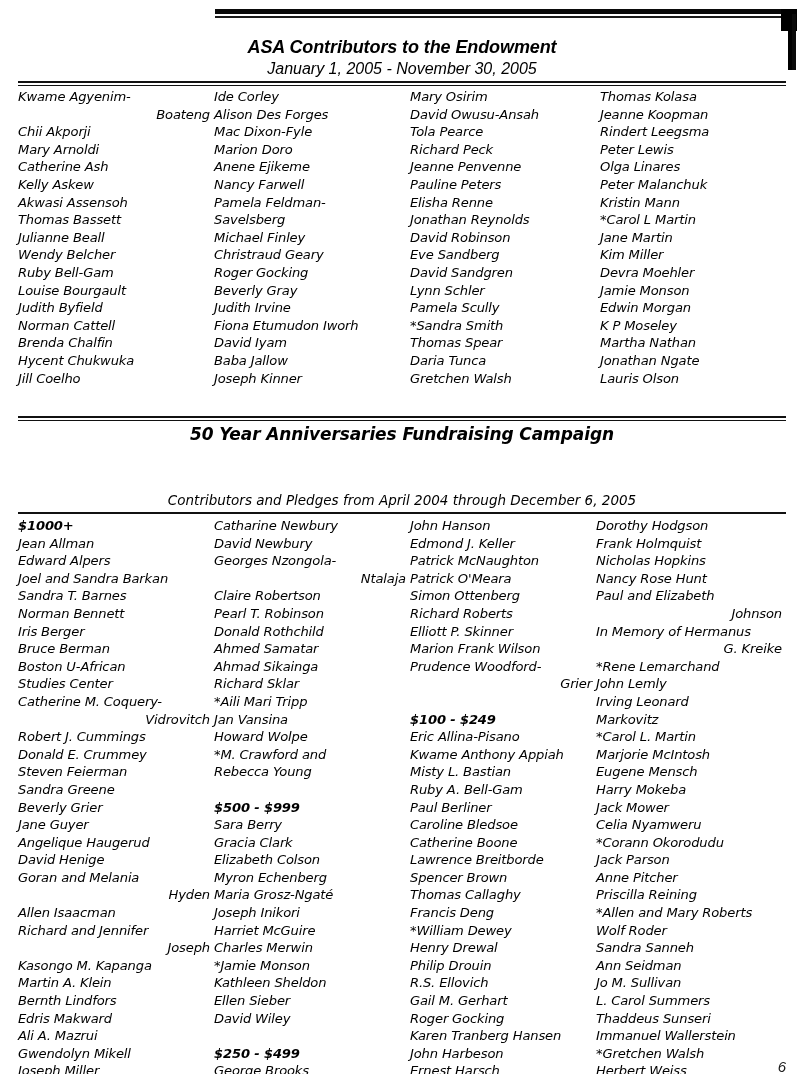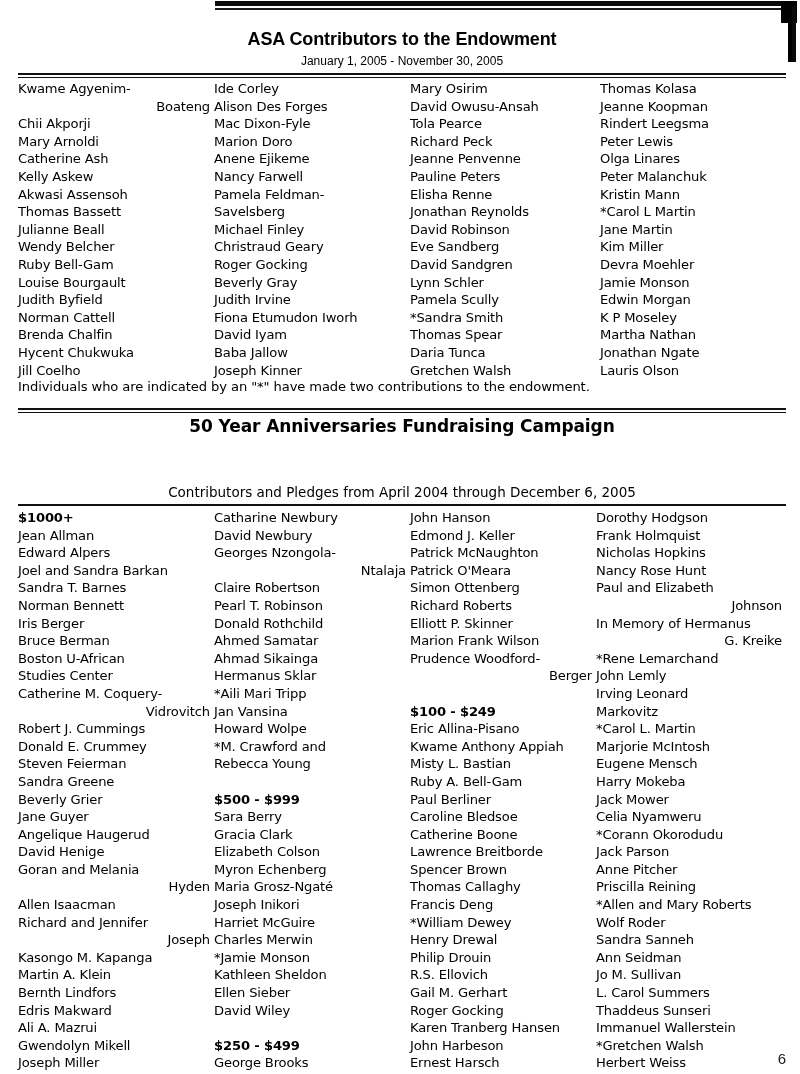--- a/index.html
+++ b/index.html
@@ -56,23 +56,24 @@
     top: 6px;
     width: 4px;
     height: 56px;
     background: #0a0a0a;
   }
 
   
   .page {
     position: absolute;
     left: 0;
-    top: 0;
+    top: 8px;
     width: 800px;
     height: 768px;
+    font-style: italic;
   }
 
   .section {
     position: absolute;
     left: 18px;
     width: 768px;
   }
   #endowment-section { top: 28px; }
   #campaign-section  { top: 408px; }
 
@@ -85,21 +86,21 @@
     line-height: 22px;
     margin: 0 0 2px 0;
   }
   .sec-title.dejavu {
     font-family: "DejaVu Sans", sans-serif;
     font-size: 17px;
   }
   .sec-subtitle {
     text-align: center;
     font-family: "Liberation Sans", sans-serif;
-    font-size: 12px;
+    font-size: 16px;
     line-height: 18px;
     margin: 0 0 3px 0;
   }
   .sec-subtitle.dejavu {
     font-family: "DejaVu Sans", sans-serif;
     font-size: 13.5px;
     margin-top: 46px;
   }
 
   .rule-double {
@@ -273,21 +274,20 @@
           <div class="entry">Jamie Monson</div>
           <div class="entry">Edwin Morgan</div>
           <div class="entry">K P Moseley</div>
           <div class="entry">Martha Nathan</div>
           <div class="entry">Jonathan Ngate</div>
           <div class="entry">Lauris Olson</div>
         </div>
       </div>
   </div>
 
-  <div class="note">Individuals who are indicated by an "*" have made two contributions to the endowment.</div>
 
   <div class="section" id="campaign-section">
     <div class="rule-double"></div>
     <h1 class="sec-title dejavu">50 Year Anniversaries Fundraising Campaign</h1>
     <div class="sec-subtitle dejavu">Contributors and Pledges from April 2004 through December 6, 2005</div>
     <div class="rule-single"></div>
     <div class="columns" id="campaign-columns">
         <div class="col col-1">
           <div class="entry heading">$1000+</div>
           <div class="entry">Jean Allman</div>
@@ -327,21 +327,21 @@
         <div class="col col-2">
           <div class="entry">Catharine Newbury</div>
           <div class="entry">David Newbury</div>
           <div class="entry">Georges Nzongola-</div>
           <div class="entry cont">Ntalaja</div>
           <div class="entry">Claire Robertson</div>
           <div class="entry">Pearl T. Robinson</div>
           <div class="entry">Donald Rothchild</div>
           <div class="entry">Ahmed Samatar</div>
           <div class="entry">Ahmad Sikainga</div>
-          <div class="entry">Hermanus Sklar</div>
+          <div class="entry">Richard Sklar</div>
           <div class="entry">*Aili Mari Tripp</div>
           <div class="entry">Jan Vansina</div>
           <div class="entry">Howard Wolpe</div>
           <div class="entry">*M. Crawford and</div>
           <div class="entry">Rebecca Young</div>
           <div class="entry spacer"></div>
           <div class="entry heading">$500 - $999</div>
           <div class="entry">Sara Berry</div>
           <div class="entry">Gracia Clark</div>
           <div class="entry">Elizabeth Colson</div>
@@ -363,21 +363,21 @@
         <div class="col col-3">
           <div class="entry">John Hanson</div>
           <div class="entry">Edmond J. Keller</div>
           <div class="entry">Patrick McNaughton</div>
           <div class="entry">Patrick O'Meara</div>
           <div class="entry">Simon Ottenberg</div>
           <div class="entry">Richard Roberts</div>
           <div class="entry">Elliott P. Skinner</div>
           <div class="entry">Marion Frank Wilson</div>
           <div class="entry">Prudence Woodford-</div>
-          <div class="entry cont">Berger</div>
+          <div class="entry cont">Grier</div>
           <div class="entry spacer"></div>
           <div class="entry heading">$100 - $249</div>
           <div class="entry">Eric Allina-Pisano</div>
           <div class="entry">Kwame Anthony Appiah</div>
           <div class="entry">Misty L. Bastian</div>
           <div class="entry">Ruby A. Bell-Gam</div>
           <div class="entry">Paul Berliner</div>
           <div class="entry">Caroline Bledsoe</div>
           <div class="entry">Catherine Boone</div>
           <div class="entry">Lawrence Breitborde</div>

